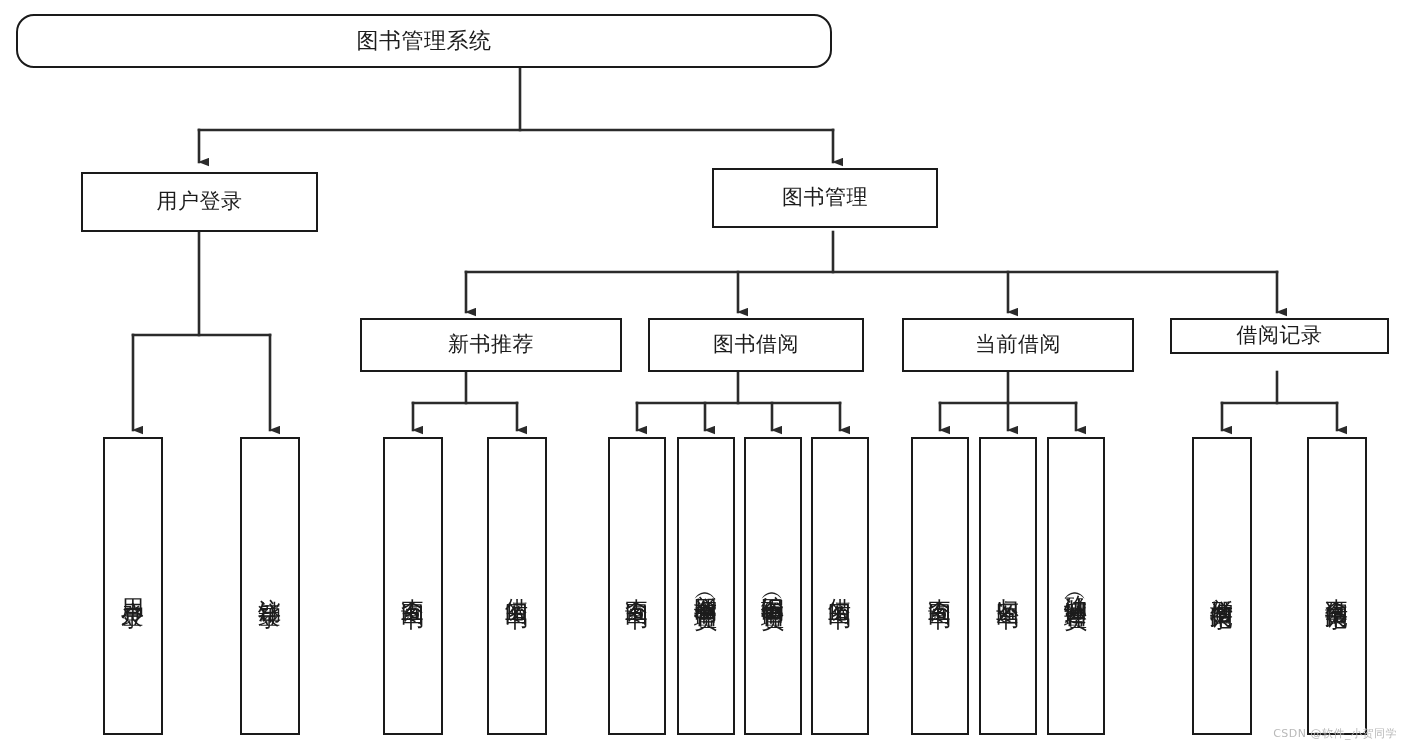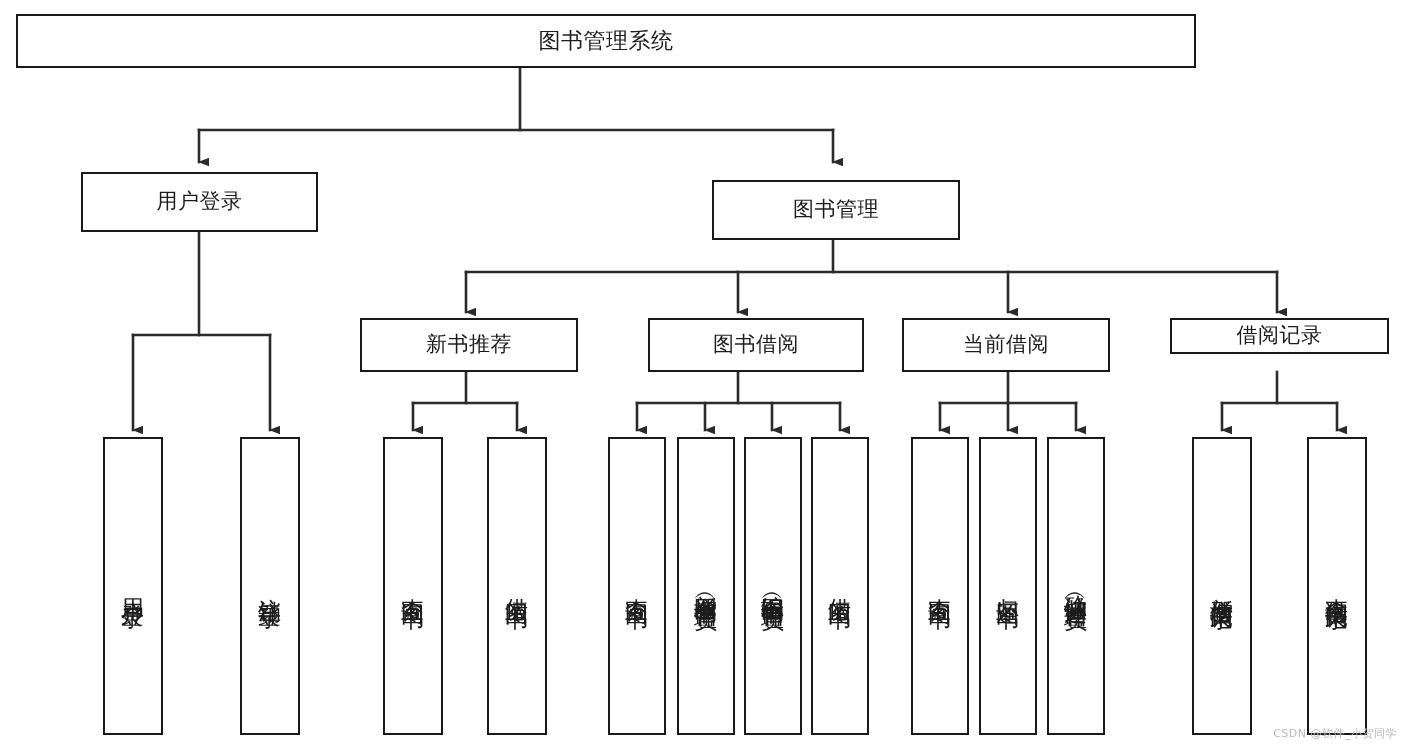--- a/index.html
+++ b/index.html
@@ -127,38 +127,38 @@
       <line x1="1008" y1="403" x2="1008" y2="430" marker-end="url(#arrowhead)"></line>
       <line x1="1076" y1="403" x2="1076" y2="430" marker-end="url(#arrowhead)"></line>
 
       <line x1="1277" y1="372" x2="1277" y2="403"></line>
       <line x1="1222" y1="403" x2="1337" y2="403"></line>
       <line x1="1222" y1="403" x2="1222" y2="430" marker-end="url(#arrowhead)"></line>
       <line x1="1337" y1="403" x2="1337" y2="430" marker-end="url(#arrowhead)"></line>
     </g>
   </svg>
 
-  <div class="node horiz root" style="left:16px; top:14px; width:1180px; height:54px;">
+  <div class="node horiz root" style="left:16px; top:14px; width:816px; height:54px;border-radius:18px;">
     <span class="node-label">图书管理系统</span>
   </div>
 
   <div class="node horiz" style="left:81px; top:172px; width:237px; height:60px;">
     <span class="node-label">用户登录</span>
   </div>
-  <div class="node horiz" style="left:712px; top:180px; width:248px; height:60px;">
+  <div class="node horiz" style="left:712px; top:168px; width:226px; height:60px;">
     <span class="node-label">图书管理</span>
   </div>
 
-  <div class="node horiz" style="left:360px; top:318px; width:218px; height:54px;">
+  <div class="node horiz" style="left:360px; top:318px; width:262px; height:54px;">
     <span class="node-label">新书推荐</span>
   </div>
   <div class="node horiz" style="left:632px; top:318px; width:216px; height:54px;margin-left:16px;">
     <span class="node-label">图书借阅</span>
   </div>
-  <div class="node horiz" style="left:902px; top:318px; width:208px; height:54px;justify-content:center;">
+  <div class="node horiz" style="left:902px; top:318px; width:232px; height:54px;justify-content:center;">
     <span class="node-label">当前借阅</span>
   </div>
   <div class="node horiz" style="left:1170px; top:318px; width:219px; height:36px;">
     <span class="node-label">借阅记录</span>
   </div>
 
   <div class="node vert" style="left:103px; top:437px; width:60px; height:298px;">
     <span class="node-label">用户登录</span>
   </div>
   <div class="node vert" style="left:240px; top:437px; width:60px; height:298px;">

